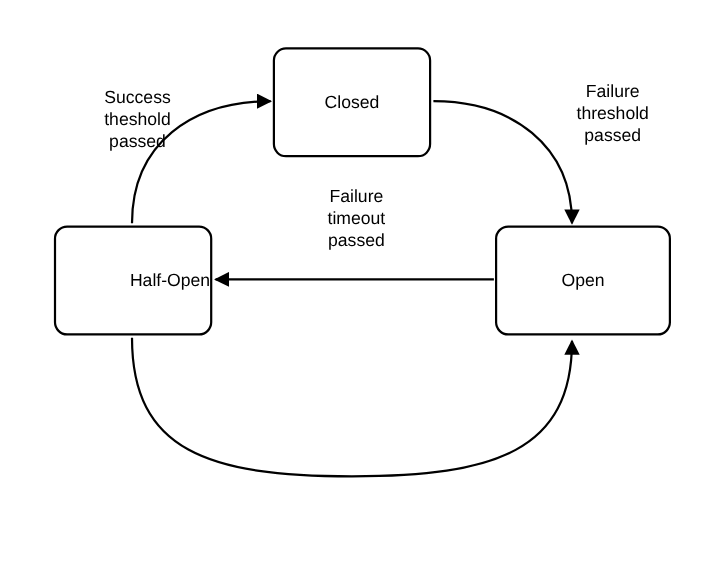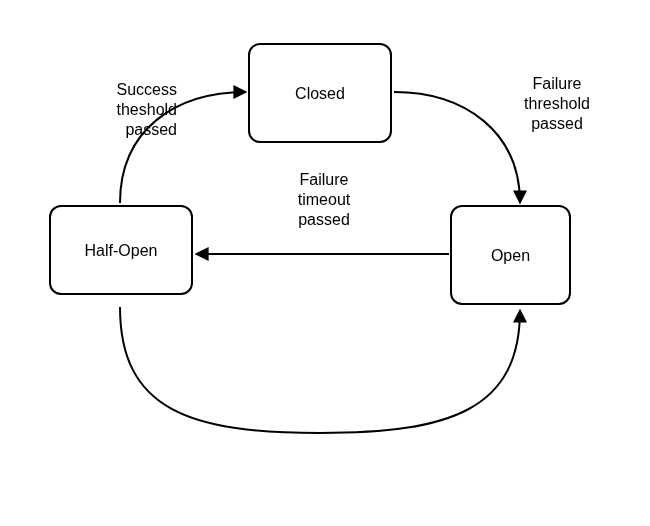--- a/index.html
+++ b/index.html
@@ -69,29 +69,29 @@
 
     <path d="M 449,254 L 196,254" fill="none" stroke="#000000" stroke-width="2" marker-end="url(#arrow-right)"></path>
 
     <path d="M 120,307 C 120,410 190,433 320,433 C 450,433 520,410 520,310" fill="none" stroke="#000000" stroke-width="2" marker-end="url(#arrow-right)"></path>
   </svg>
 
   <div class="state-node" style="left:248px; top:43px; width:144px; height:100px;">
     <span class="state-label">Closed</span>
   </div>
 
-  <div class="state-node" style="left:49px; top:205px; width:144px; height:90px;">
+  <div class="state-node" style="left:49px; top:205px; width:144px; height:100px;justify-content:flex-end;">
     <span class="state-label">Half-Open</span>
   </div>
 
-  <div class="state-node" style="left:450px; top:205px; width:121px; height:100px;">
+  <div class="state-node" style="left:450px; top:205px; width:160px; height:100px;">
     <span class="state-label">Open</span>
   </div>
 
-  <div class="edge-label" style="left:73px; top:80px; width:104px;text-align:right;">Success
+  <div class="edge-label" style="left:73px; top:80px; width:104px;">Success
 theshold
 passed</div>
 
   <div class="edge-label" style="left:505px; top:74px; width:104px;">Failure
 threshold
 passed</div>
 
   <div class="edge-label" style="left:272px; top:170px; width:104px;">Failure
 timeout
 passed</div>

